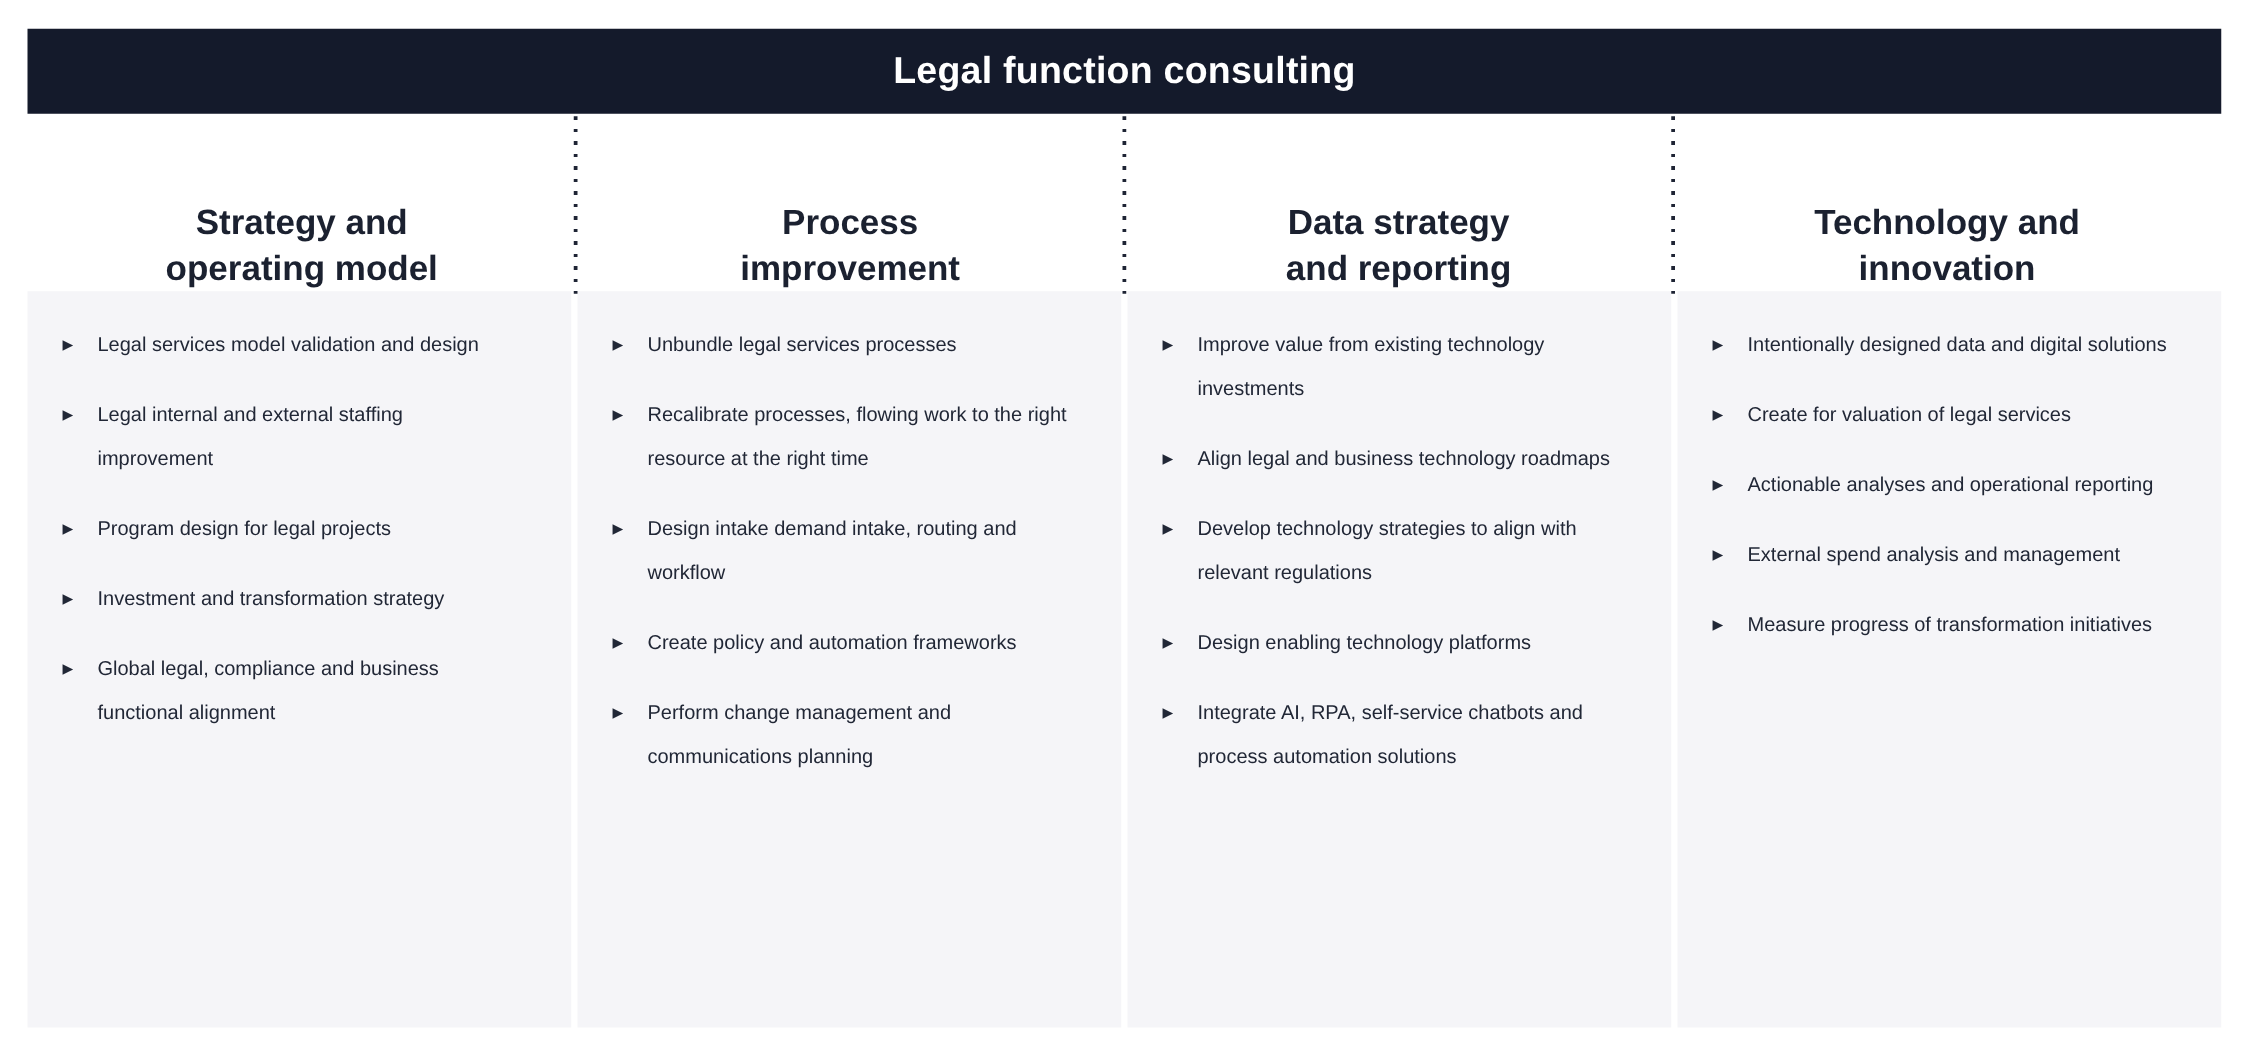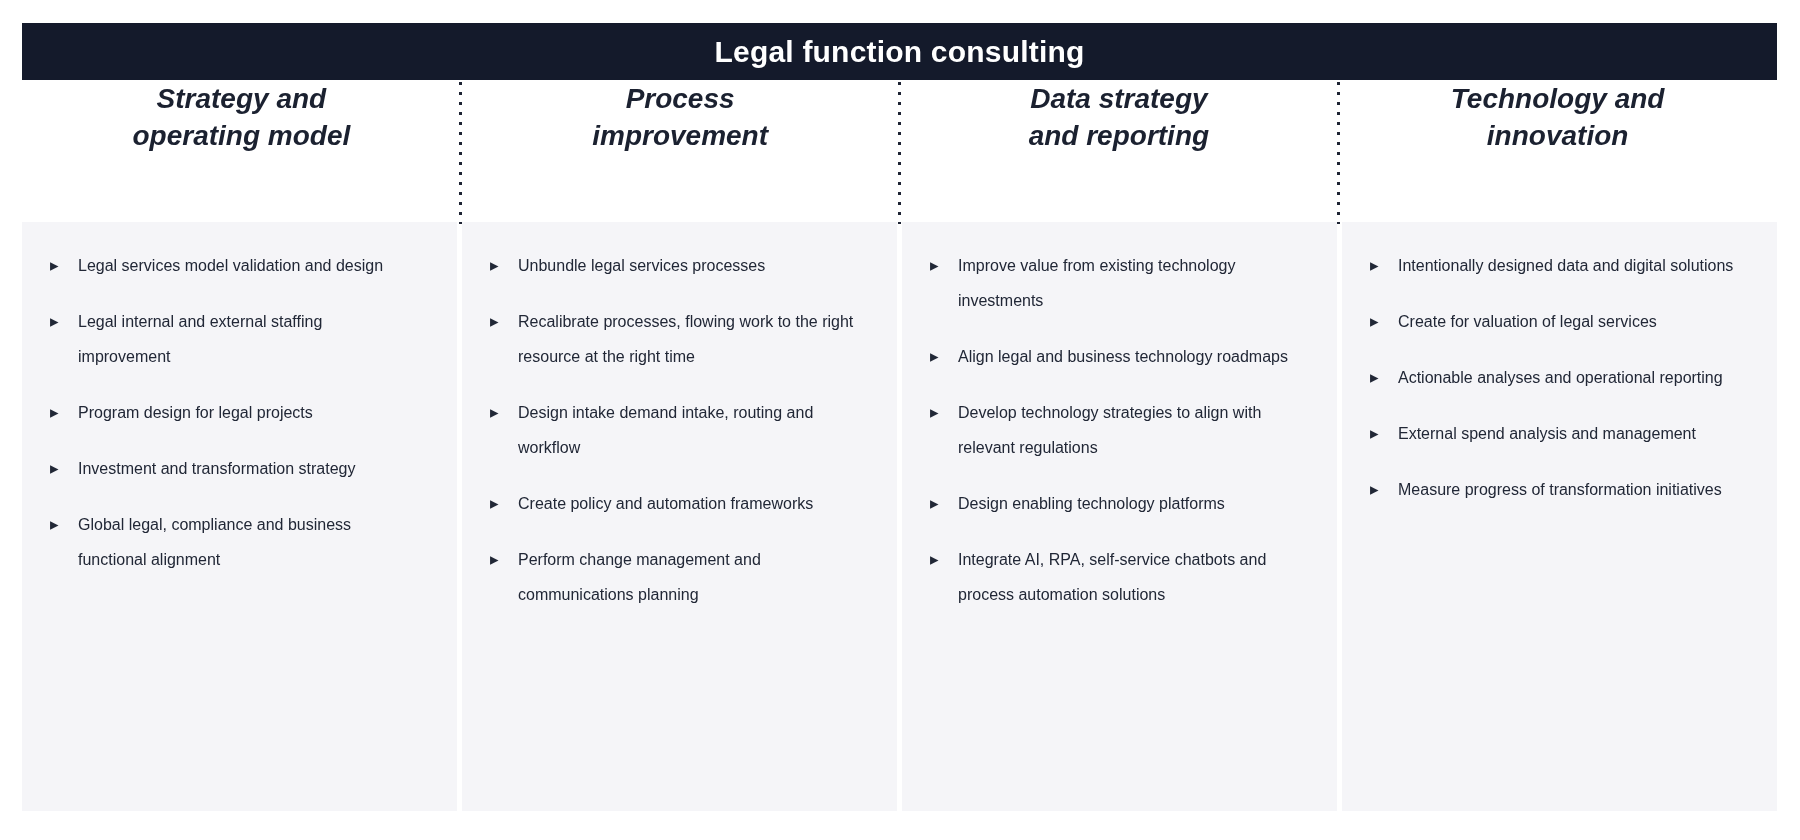--- a/index.html
+++ b/index.html
@@ -11,44 +11,43 @@
     position: relative;
     overflow: hidden;
   }
   .frame {
     position: absolute;
     left: 22px;
     top: 23px;
     width: 1755px;
   }
   .banner {
-    height: 57px;
+    height: 68px;
     background: #141a2b;
     display: flex;
     align-items: center;
     justify-content: center;
   }
   .banner-title {
     color: #ffffff;
     font-size: 30px;
     font-weight: 700;
     letter-spacing: 0.2px;
   }
   .headers-row {
     position: relative;
     height: 142px;
     display: flex;
   }
   .header-cell {
     flex: 1 1 0;
     display: flex;
-    align-items: flex-start;
+    align-items: flex-end;
     justify-content: center;
     text-align: center;
-    font-style: italic;
   }
   .header-text {
     color: #1b2130;
     font-size: 28px;
     font-weight: 600;
     line-height: 37px;
     white-space: pre-line;
   }
   .v-divider {
     position: absolute;

